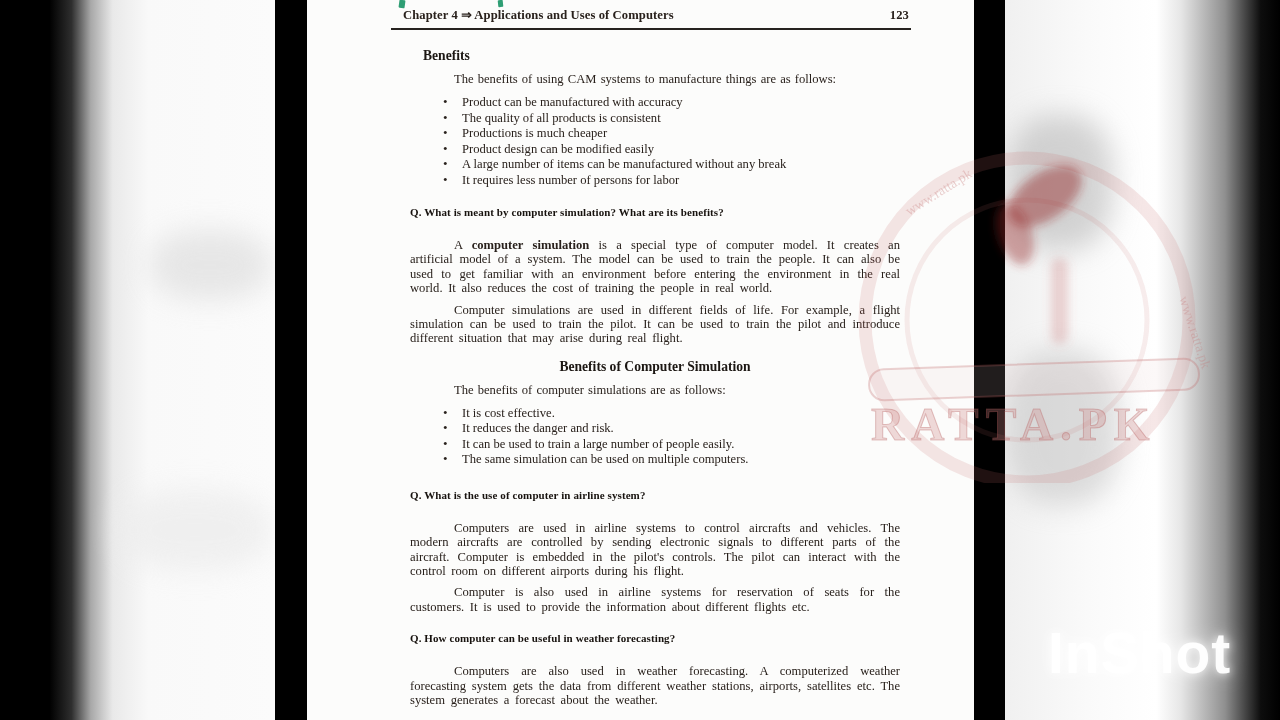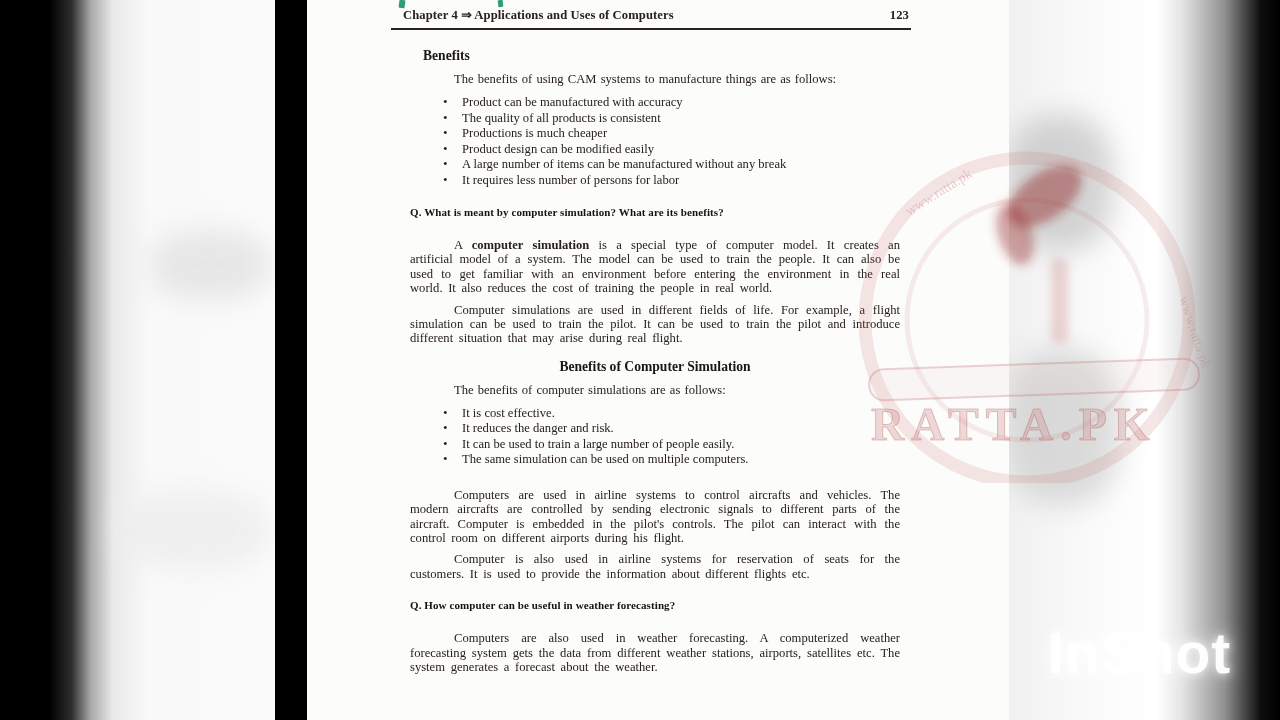--- a/index.html
+++ b/index.html
@@ -21,21 +21,21 @@
   .blob.l2{left:120px;top:490px;width:150px;height:80px;background:#ededed;opacity:.8;}
   .blob.r1{left:1008px;top:115px;width:105px;height:135px;background:#b3b3b3;opacity:.55;}
   .blob.r2{left:1005px;top:350px;width:115px;height:155px;background:#bdbdbd;opacity:.5;}
   .bar{position:absolute;top:0;height:720px;background:#000;}
   .bar.left{left:275px;width:32px;}
   .bar.right{left:974px;width:31px;}
 
   
   .page{
     position:absolute;left:307px;top:0;width:667px;height:720px;
-    background:#fcfcfb;color:#29211c;padding-left:35px;
+    background:#fcfcfb;color:#29211c;
   }
   .page-header{
     position:absolute;top:7px;left:84px;width:506px;
     display:flex;justify-content:space-between;align-items:baseline;
     border-bottom:2px solid #26221f;padding:0 2px 5px 12px;
     font-weight:bold;font-size:12.6px;letter-spacing:.1px;
   }
   .content{position:absolute;top:44px;left:103px;width:490px;font-size:12.6px;}
   .sub-heading{font-weight:bold;font-size:13.6px;margin:4px 0 0 13px;color:#1c1713;}
   .intro{margin:8px 0 0 0;text-indent:44px;word-spacing:1px;}
@@ -102,20 +102,21 @@
 
     <div class="sub-heading" style="margin-top:13px;margin-left:0;text-align:center;">Benefits of Computer Simulation</div>
     <p class="intro">The benefits of computer simulations are as follows:</p>
     <ul class="blist">
       <li><span class="blt">•</span><span>It is cost effective.</span></li>
       <li><span class="blt">•</span><span>It reduces the danger and risk.</span></li>
       <li><span class="blt">•</span><span>It can be used to train a large number of people easily.</span></li>
       <li><span class="blt">•</span><span>The same simulation can be used on multiple computers.</span></li>
     </ul>
 
+    <div class="q-heading" style="margin-top:21px;">Q. What is the use of computer in airline system?</div>
     <p class="para">Computers are used in airline systems to control aircrafts and vehicles. The modern aircrafts are controlled by sending electronic signals to different parts of the aircraft. Computer is embedded in the pilot's controls. The pilot can interact with the control room on different airports during his flight.</p>
     <p class="para">Computer is also used in airline systems for reservation of seats for the customers. It is used to provide the information about different flights etc.</p>
 
     <div class="q-heading">Q. How computer can be useful in weather forecasting?</div>
     <p class="para">Computers are also used in weather forecasting. A computerized weather forecasting system gets the data from different weather stations, airports, satellites etc. The system generates a forecast about the weather.</p>
 
   </div>
 
   <svg class="stamp" viewBox="0 0 400 345" xmlns="http://www.w3.org/2000/svg">
     <circle cx="200" cy="182" r="162" fill="none" stroke="rgba(196,106,106,0.16)" stroke-width="13"></circle>

